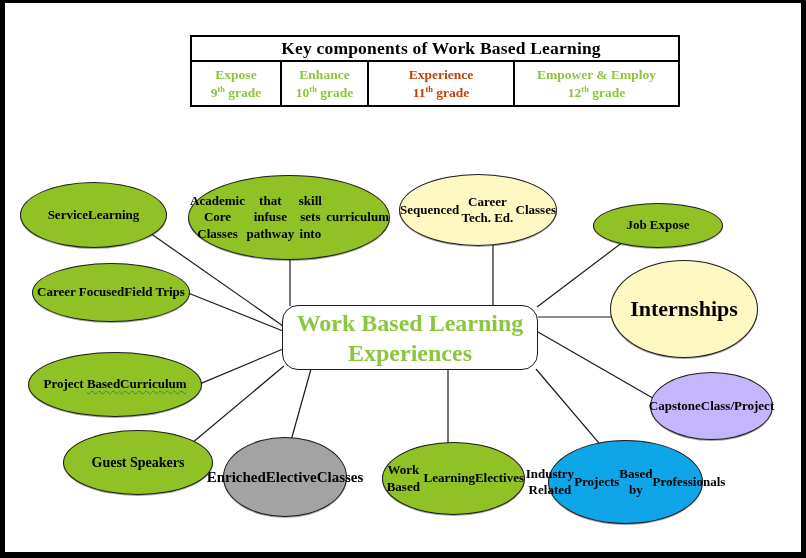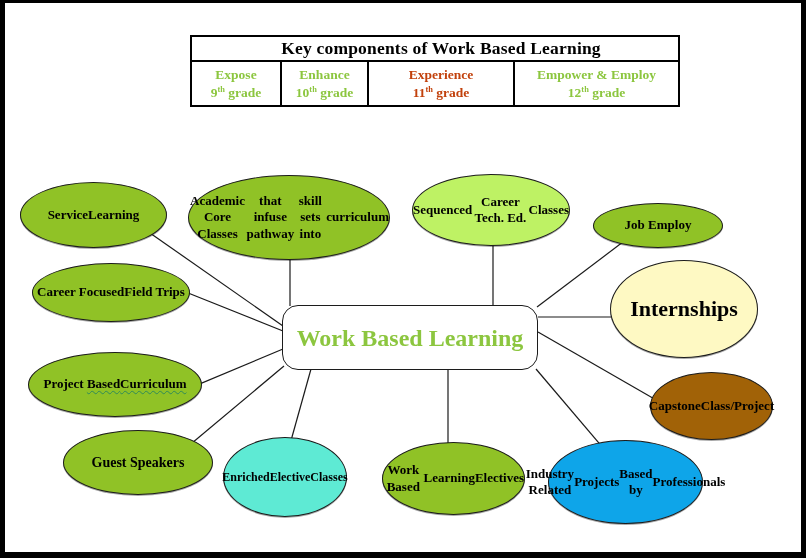--- a/index.html
+++ b/index.html
@@ -118,60 +118,61 @@
         <div class="node" style="left: 20px; top: 182px; width: 147px; height: 66px; font-size: 13px; background: rgb(144, 194, 38);">
           <div>Service</div>
           <div>Learning</div>
         </div>
         <div class="node" style="left: 188px; top: 175px; width: 202px; height: 85px; font-size: 13px; background: rgb(144, 194, 38);">
           <div>Academic Core Classes</div>
           <div>that infuse pathway</div>
           <div>skill sets into</div>
           <div>curriculum</div>
         </div>
-        <div class="node" style="left: 412px; top: 174px; width: 158px; height: 72px; font-size: 13px; background: #bef264; justify-content: center;">
+        <div class="node" style="left: 399px; top: 174px; width: 158px; height: 72px; font-size: 13px; background: #fef9c3; justify-content: center;">
           <div>Sequenced</div>
           <div>Career Tech. Ed.</div>
           <div>Classes</div>
         </div>
         <div class="node" style="left: 593px; top: 203px; width: 130px; height: 45px; font-size: 13px; background: rgb(144, 194, 38);">
-          <div>Job Employ</div>
+          <div>Job Expose</div>
         </div>
         <div class="node" style="left: 610px; top: 260px; width: 148px; height: 98px; font-size: 22px; background: #fef9c3;">
           <div>Internships</div>
         </div>
-        <div class="node" style="left: 650px; top: 372px; width: 123px; height: 68px; font-size: 13px; background: #a16207;">
+        <div class="node" style="left: 650px; top: 372px; width: 123px; height: 68px; font-size: 13px; background: #c4b5fd;">
           <div>Capstone</div>
           <div>Class/Project</div>
         </div>
         <div class="node" style="left: 548px; top: 440px; width: 155px; height: 84px; font-size: 13px; background: #0ea5e9;">
           <div>Industry Related</div>
           <div>Projects</div>
           <div>Based by</div>
           <div>Professionals</div>
         </div>
         <div class="node" style="left: 382px; top: 442px; width: 143px; height: 73px; font-size: 13px; background: rgb(144, 194, 38);">
           <div>Work Based</div>
           <div>Learning</div>
           <div>Electives</div>
         </div>
-        <div class="node" style="left: 223px; top: 437px; width: 124px; height: 80px; font-size: 12px; background: #5eead4;">
+        <div class="node" style="left: 223px; top: 437px; width: 124px; height: 80px; font-size: 15px; background: #a3a3a3;">
           <div>Enriched</div>
           <div>Elective</div>
           <div>Classes</div>
         </div>
         <div class="node" style="left: 63px; top: 430px; width: 150px; height: 65px; font-size: 14px; background: rgb(144, 194, 38);">
           <div>Guest Speakers</div>
         </div>
         <div class="node" style="left: 28px; top: 352px; width: 174px; height: 65px; font-size: 13px; background: rgb(144, 194, 38);">
           <div>Project <span class="wavy">Based</span></div>
           <div><span class="wavy">Curriculum</span></div>
         </div>
         <div class="node" style="left: 32px; top: 263px; width: 158px; height: 59px; font-size: 13px; background: rgb(144, 194, 38);">
           <div>Career Focused</div>
           <div>Field Trips</div>
         </div>
       </div>
     <div class="center-box" style="color: rgb(140, 198, 63); left: 282px; top: 305px; width: 256px; height: 65px;">
       <span>Work Based Learning</span>
+      <span>Experiences</span>
     </div>
   </div>
 </div>
 
 </body></html>

